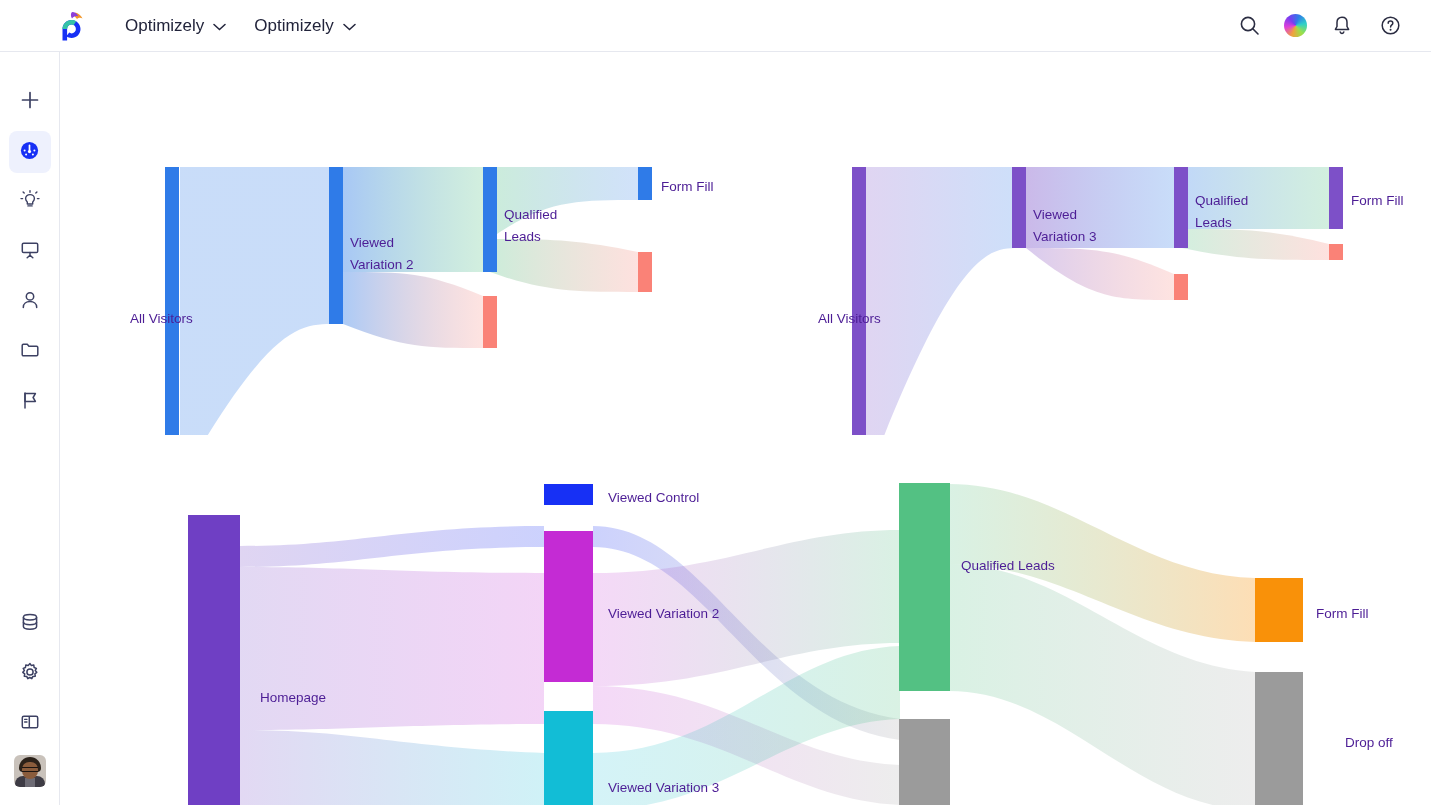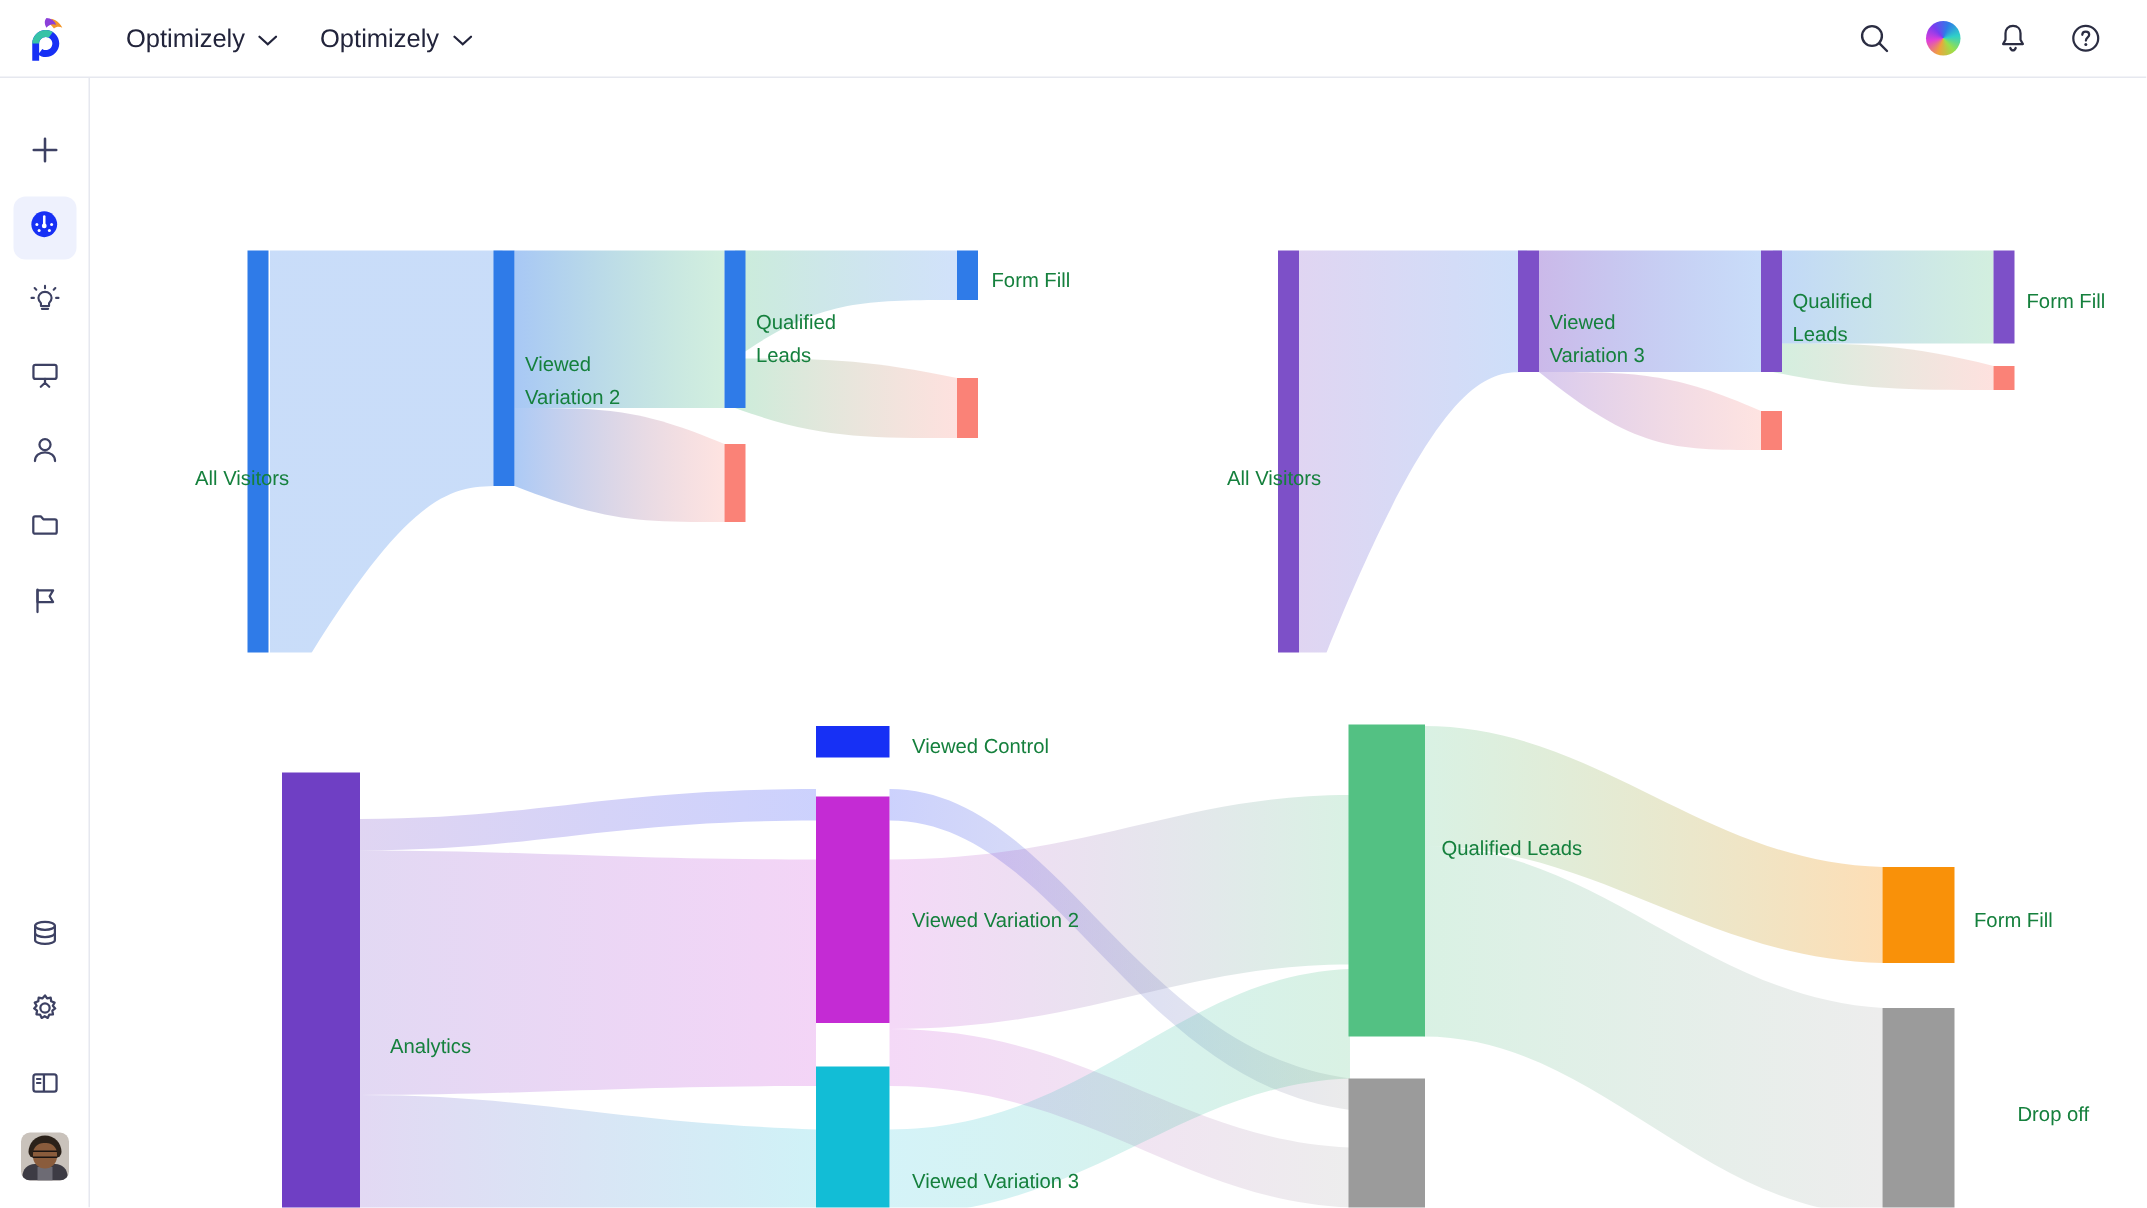--- a/index.html
+++ b/index.html
@@ -7,21 +7,21 @@
     width: 1431px; height: 805px;
     font-family: "Liberation Sans", sans-serif;
     background: #ffffff; overflow: hidden;
   }
   .app { position: relative; width: 1431px; height: 805px; }
 
   
   .topbar {
     position: absolute; left: 0; top: 0; width: 1431px; height: 52px;
     background: #fff; border-bottom: 1px solid #e6e8ef;
-    display: flex; align-items: center; z-index: 20;
+    display: flex; align-items: center; z-index: 20; padding-left: 41px;
   }
   .logo-wrap { width: 60px; display: flex; align-items: center; justify-content: center; }
   .nav-menus { display: flex; align-items: center; gap: 28px; margin-left: 24px; }
   .menu-item {
     display: flex; align-items: center; gap: 9px;
     font-size: 17px; color: #22243b; cursor: pointer;
   }
   .chev { display: inline-block; }
   .topbar-right {
     margin-left: auto; display: flex; align-items: center; gap: 22px; padding-right: 28px;
@@ -60,21 +60,21 @@
   .main { position: absolute; left: 60px; top: 52px; width: 1371px; height: 753px; background: #fff; }
   .page-title {
     position: absolute; left: 46px; top: 13px;
     font-size: 17px; color: #22243b; letter-spacing: .1px;
   }
 
   
   .sankey { position: absolute; }
   .sankey svg { display: block; }
   .node-label {
-    position: absolute; font-size: 13.5px; color: #15803d; line-height: 1.62;
+    position: absolute; font-size: 13.5px; color: #4c1d95; line-height: 1.62;
     white-space: pre; pointer-events: none;
   }
 
   
   #chart-var2 { left: 45px; top: 53px; width: 620px; height: 330px; }
   #chart-var3 { left: 730px; top: 53px; width: 640px; height: 330px; }
   #chart-all  { left: 45px; top: 418px; width: 1326px; height: 340px; }
 </style>
 </head>
 <body>
@@ -385,21 +385,21 @@
 
         <rect x="83" y="45" width="52" height="295" fill="#6F3FC4"></rect>
         <rect x="439" y="14" width="49" height="21" fill="#1730F5"></rect>
         <rect x="439" y="61" width="49" height="151" fill="#C42BD4"></rect>
         <rect x="439" y="241" width="49" height="99" fill="#12BDD6"></rect>
         <rect x="794" y="13" width="51" height="208" fill="#53C183"></rect>
         <rect x="794" y="249" width="51" height="91" fill="#9B9B9B"></rect>
         <rect x="1150" y="108" width="48" height="64" fill="#F99109"></rect>
         <rect x="1150" y="202" width="48" height="138" fill="#9B9B9B"></rect>
       </svg>
-      <div class="node-label" style="left:155px; top:217px;">Analytics</div>
+      <div class="node-label" style="left:155px; top:217px;">Homepage</div>
       <div class="node-label" style="left:503px; top:17px;">Viewed Control</div>
       <div class="node-label" style="left:503px; top:133px;">Viewed Variation 2</div>
       <div class="node-label" style="left:503px; top:307px;">Viewed Variation 3</div>
       <div class="node-label" style="left:856px; top:85px;">Qualified Leads</div>
       <div class="node-label" style="left:1211px; top:133px;">Form Fill</div>
       <div class="node-label" style="left:1211px; top:262px;margin-left:29px;">Drop off</div>
     </div>
 
   </div>
 </div>

